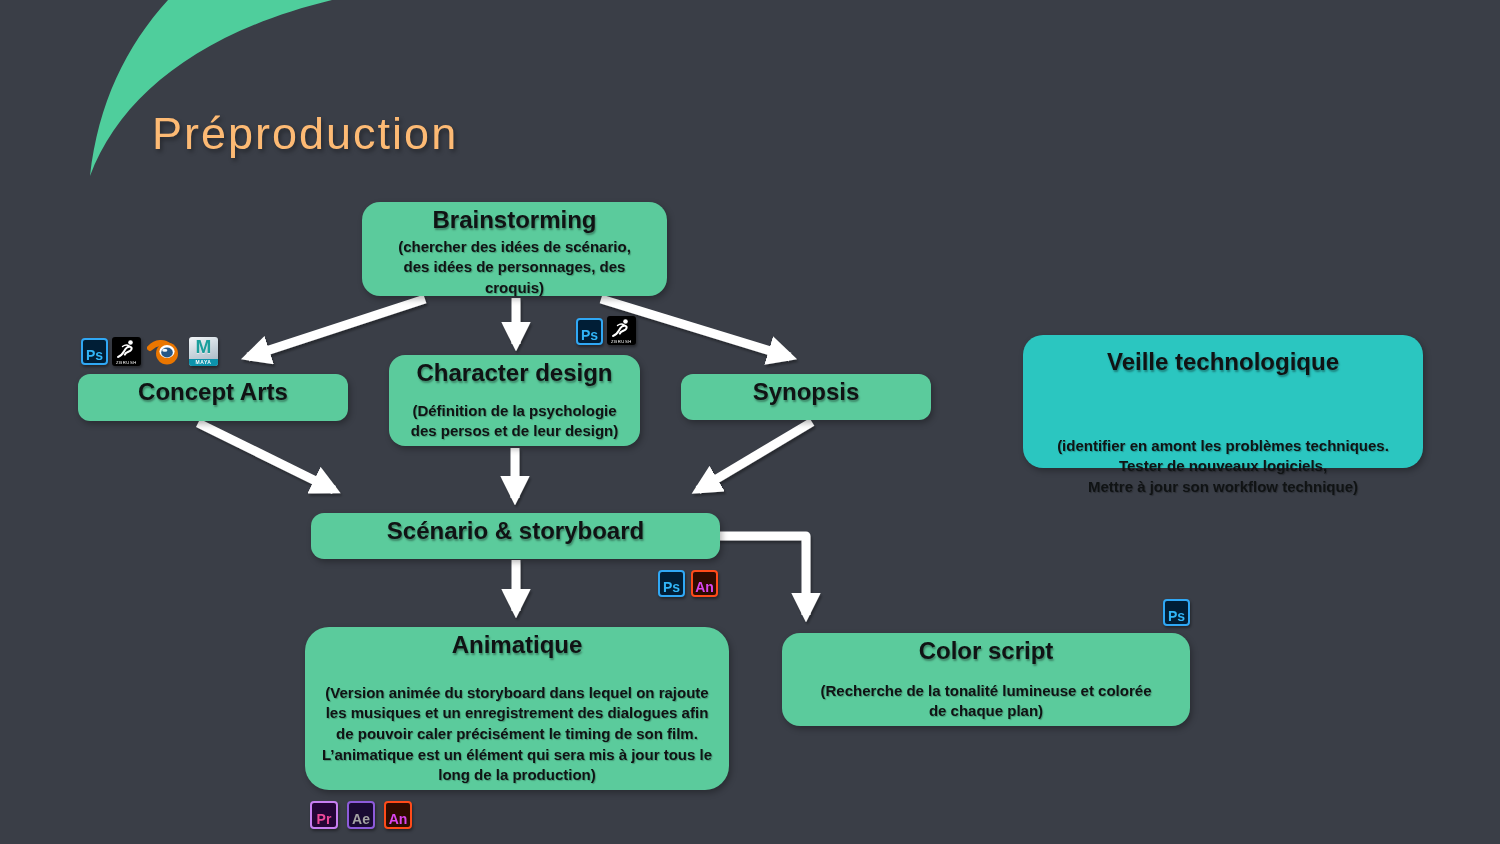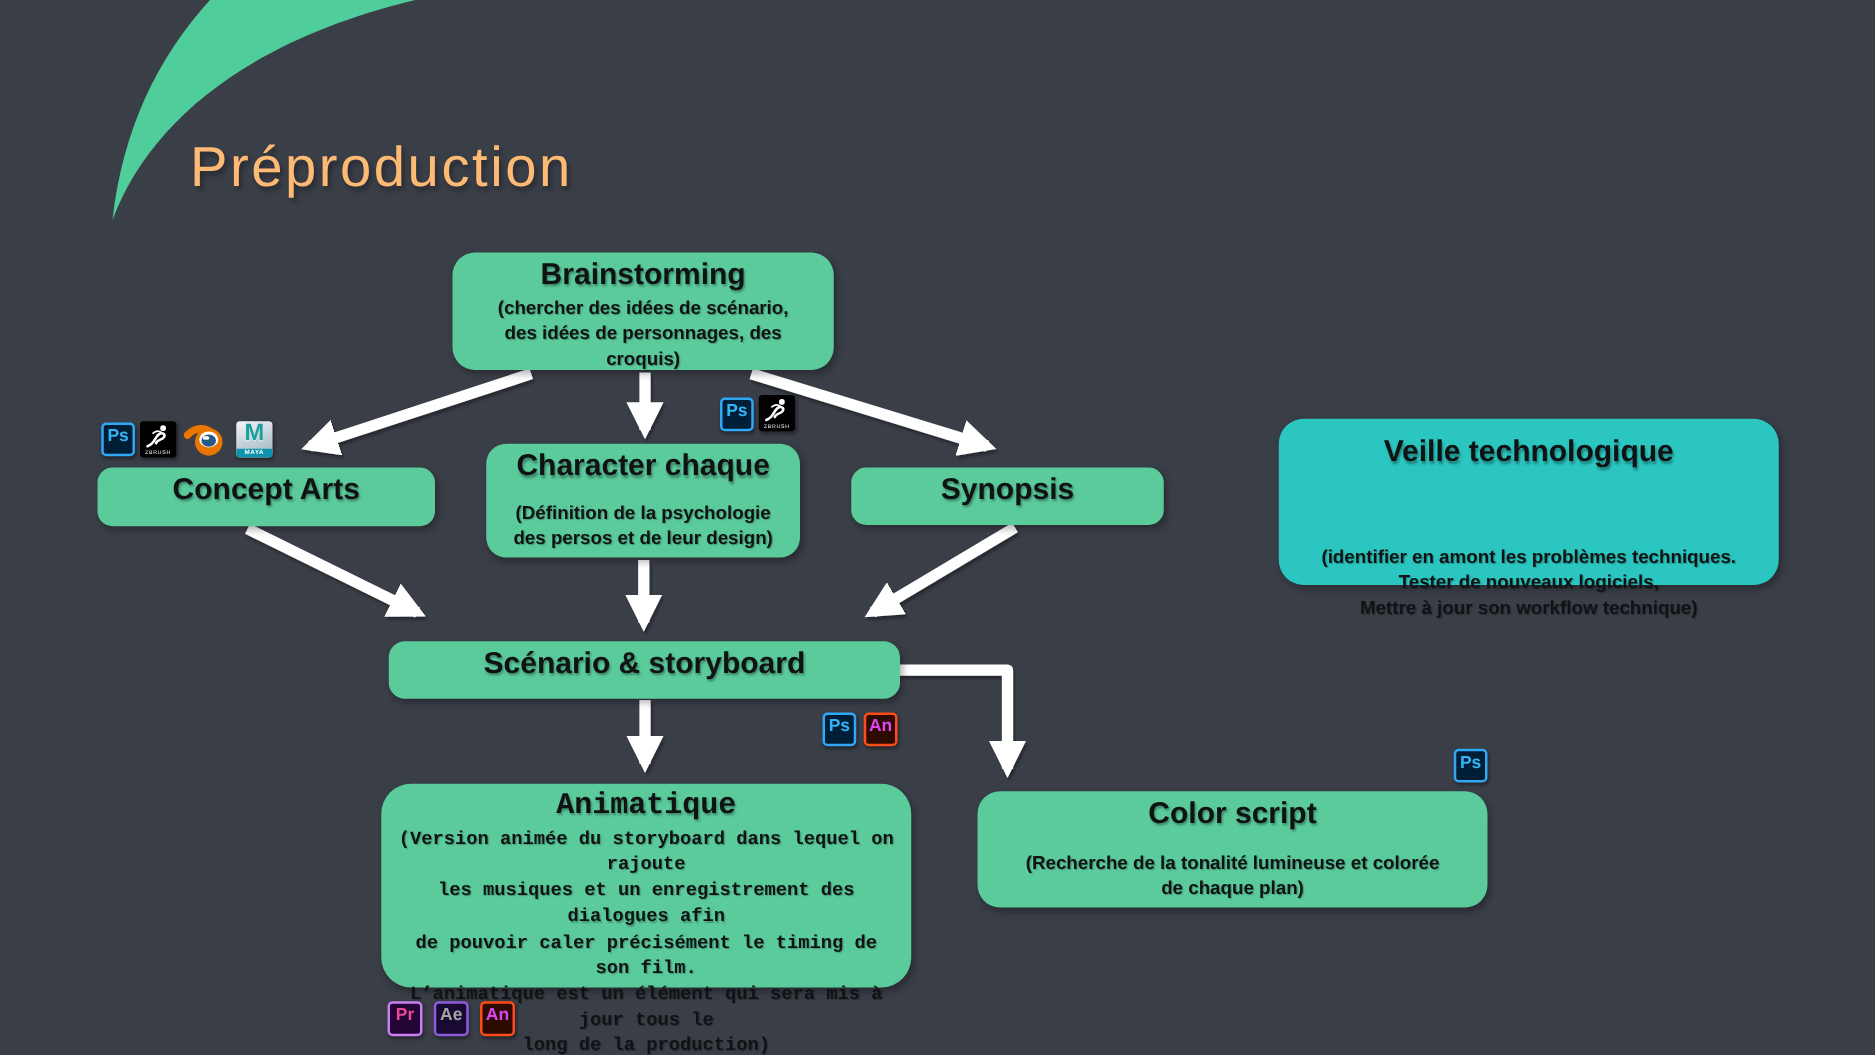--- a/index.html
+++ b/index.html
@@ -47,28 +47,28 @@
   .subtitle.gap{margin-top:17px;}
   .subtitle.tight{margin-top:2px;}
 
   
   .n-brainstorming{left:362px;top:202px;width:305px;height:94px;border-radius:18px;}
   .n-concept{left:78px;top:374px;width:270px;height:47px;border-radius:12px;}
   .n-character{left:389px;top:355px;width:251px;height:91px;border-radius:16px;}
   .n-synopsis{left:681px;top:374px;width:250px;height:46px;border-radius:12px;}
   .n-veille{left:1023px;top:335px;width:400px;height:133px;border-radius:20px;justify-content:flex-start;padding-top:13px;gap:42px;}
   .n-scenario{left:311px;top:513px;width:409px;height:46px;border-radius:13px;}
-  .n-animatique{left:305px;top:627px;width:424px;height:163px;border-radius:24px;font-family:Liberation Mono, monospace;}
+  .n-animatique{left:305px;top:627px;width:424px;height:163px;border-radius:24px;}
   .n-colorscript{left:782px;top:633px;width:408px;height:93px;border-radius:18px;}
 
   
   .sq-icon{
     position:absolute;width:27px;height:27px;
     box-sizing:border-box;border-radius:4px;
-    display:flex;align-items:flex-start;justify-content:center;
+    display:flex;align-items:flex-end;justify-content:center;
     font-weight:700;font-size:14px;
     box-shadow:1px 2px 3px rgba(0,0,0,0.4);
   }
   .ic-ps{background:#001E36;border:2px solid #30A8F5;color:#31B5F7;}
   .ic-an{background:#2E0B00;border:2px solid #FF4B1A;color:#d946ef;}
   .ic-pr{background:#240536;border:2px solid #C87FF2;color:#ec4899;width:28px;height:28px;}
   .ic-ae{background:#190A33;border:2px solid #8D5BDB;color:#a3a3a3;width:28px;height:28px;}
   .ic-img{position:absolute;box-shadow:1px 2px 3px rgba(0,0,0,0.4);border-radius:3px;}
   .ic-zbrush{width:29px;height:29px;background:#000;}
   .ic-maya{width:29px;height:29px;background:linear-gradient(160deg,#F3F6F8 0%,#C2CFD8 55%,#9FB2BE 100%);overflow:hidden;position:absolute;}
@@ -112,21 +112,21 @@
     <div class="title">Brainstorming</div>
     <div class="subtitle tight">(chercher des idées de scénario,
 des idées de personnages, des croquis)</div>
   </div>
 
   <div class="node n-concept">
     <div class="title">Concept Arts</div>
   </div>
 
   <div class="node n-character">
-    <div class="title">Character chaque</div>
+    <div class="title">Character design</div>
     <div class="subtitle tight">(Définition de la psychologie
 des persos et de leur design)</div>
   </div>
 
   <div class="node n-synopsis">
     <div class="title">Synopsis</div>
   </div>
 
   <div class="node teal n-veille">
     <div class="title">Veille technologique</div>

